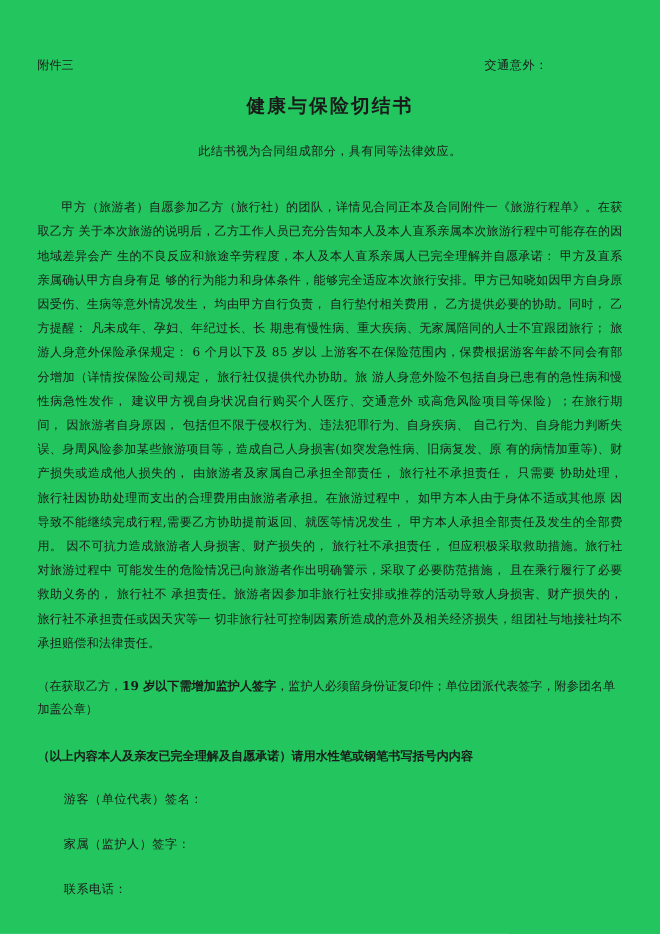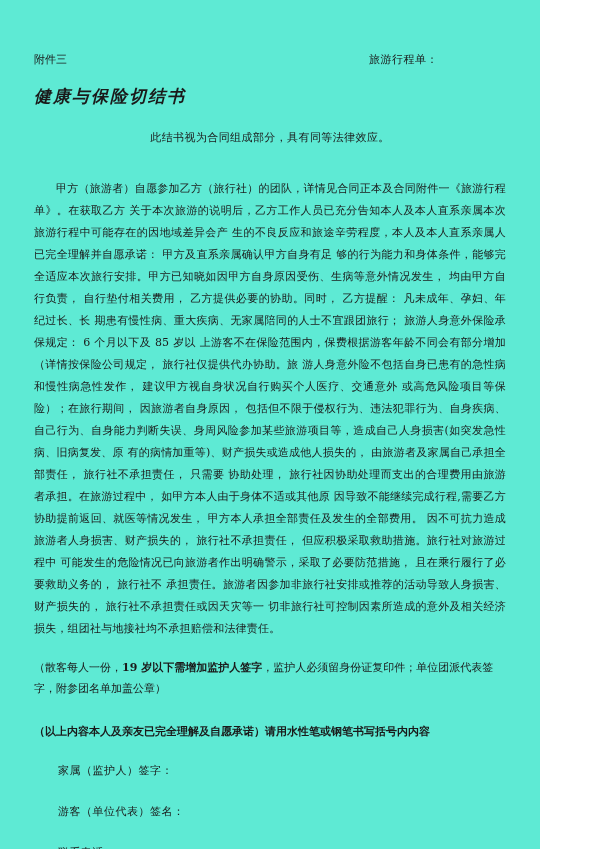--- a/index.html
+++ b/index.html
@@ -9,43 +9,43 @@
   }
   body {
     width: 600px;
     height: 849px;
     overflow: hidden;
     font-family: "DejaVu Serif", "Liberation Serif", serif;
     color: #1a1a1a;
   }
   .page {
     position: relative;
-    width: 540px;
+    width: 600px;
     height: 849px;
     box-sizing: border-box;
     padding: 52px 34px 20px 34px;
-    background: #5eead4;
+    background: #22c55e;
   }
   .header-row {
     display: flex;
     justify-content: space-between;
     align-items: baseline;
     font-size: 11px;
     margin-bottom: 18px;
   }
   .contract-no {
     margin-right: 68px;
     letter-spacing: 0.5px;
   }
   .doc-title {
+    text-align: center;
     font-size: 17px;
     font-weight: bold;
     letter-spacing: 2px;
     margin: 10px 0 22px 0;
-    font-style: italic;
   }
   .subtitle {
     text-align: center;
     font-size: 11px;
     letter-spacing: 0.4px;
     margin-bottom: 33px;
   }
   .body-text {
     font-size: 11px;
     line-height: 2.0;
@@ -84,36 +84,36 @@
     margin-bottom: 0;
   }
 </style>
 </head>
 <body>
 
 <div class="page">
 
   <div class="header-row">
     <span>附件三</span>
-    <span class="contract-no">旅游行程单：</span>
+    <span class="contract-no">交通意外：</span>
   </div>
 
   <div class="doc-title">健康与保险切结书</div>
 
   <div class="subtitle">此结书视为合同组成部分，具有同等法律效应。</div>
 
   <div class="body-text">
     <p>甲方（旅游者）自愿参加乙方（旅行社）的团队，详情见合同正本及合同附件一《旅游行程单》。在获取乙方 关于本次旅游的说明后，乙方工作人员已充分告知本人及本人直系亲属本次旅游行程中可能存在的因地域差异会产 生的不良反应和旅途辛劳程度，本人及本人直系亲属人已完全理解并自愿承诺： 甲方及直系亲属确认甲方自身有足 够的行为能力和身体条件，能够完全适应本次旅行安排。甲方已知晓如因甲方自身原因受伤、生病等意外情况发生， 均由甲方自行负责， 自行垫付相关费用， 乙方提供必要的协助。同时， 乙方提醒： 凡未成年、孕妇、年纪过长、长 期患有慢性病、重大疾病、无家属陪同的人士不宜跟团旅行； 旅游人身意外保险承保规定： 6 个月以下及 85 岁以 上游客不在保险范围内，保费根据游客年龄不同会有部分增加（详情按保险公司规定， 旅行社仅提供代办协助。旅 游人身意外险不包括自身已患有的急性病和慢性病急性发作， 建议甲方视自身状况自行购买个人医疗、交通意外 或高危风险项目等保险）；在旅行期间， 因旅游者自身原因， 包括但不限于侵权行为、违法犯罪行为、自身疾病、 自己行为、自身能力判断失误、身周风险参加某些旅游项目等，造成自己人身损害(如突发急性病、旧病复发、原 有的病情加重等)、财产损失或造成他人损失的， 由旅游者及家属自己承担全部责任， 旅行社不承担责任， 只需要 协助处理， 旅行社因协助处理而支出的合理费用由旅游者承担。在旅游过程中， 如甲方本人由于身体不适或其他原 因导致不能继续完成行程,需要乙方协助提前返回、就医等情况发生， 甲方本人承担全部责任及发生的全部费用。 因不可抗力造成旅游者人身损害、财产损失的， 旅行社不承担责任， 但应积极采取救助措施。旅行社对旅游过程中 可能发生的危险情况已向旅游者作出明确警示，采取了必要防范措施， 且在乘行履行了必要救助义务的， 旅行社不 承担责任。旅游者因参加非旅行社安排或推荐的活动导致人身损害、财产损失的， 旅行社不承担责任或因天灾等一 切非旅行社可控制因素所造成的意外及相关经济损失，组团社与地接社均不承担赔偿和法律责任。</p>
   </div>
 
   <div class="note-bold">
-    <span>（散客每人一份，</span><b>19 岁以下需增加监护人签字</b><span>，监护人必须留身份证复印件；单位团派代表签字，附参团名单加盖公章）</span>
+    <span>（在获取乙方，</span><b>19 岁以下需增加监护人签字</b><span>，监护人必须留身份证复印件；单位团派代表签字，附参团名单加盖公章）</span>
   </div>
 
   <div class="handwrite-note">（以上内容本人及亲友已完全理解及自愿承诺）请用水性笔或钢笔书写括号内内容</div>
 
   <div class="sign-block">
+    <div class="sign-line">游客（单位代表）签名：</div>
     <div class="sign-line">家属（监护人）签字：</div>
-    <div class="sign-line">游客（单位代表）签名：</div>
     <div class="sign-line">联系电话：</div>
   </div>
 
 </div>
 
 </body></html>

